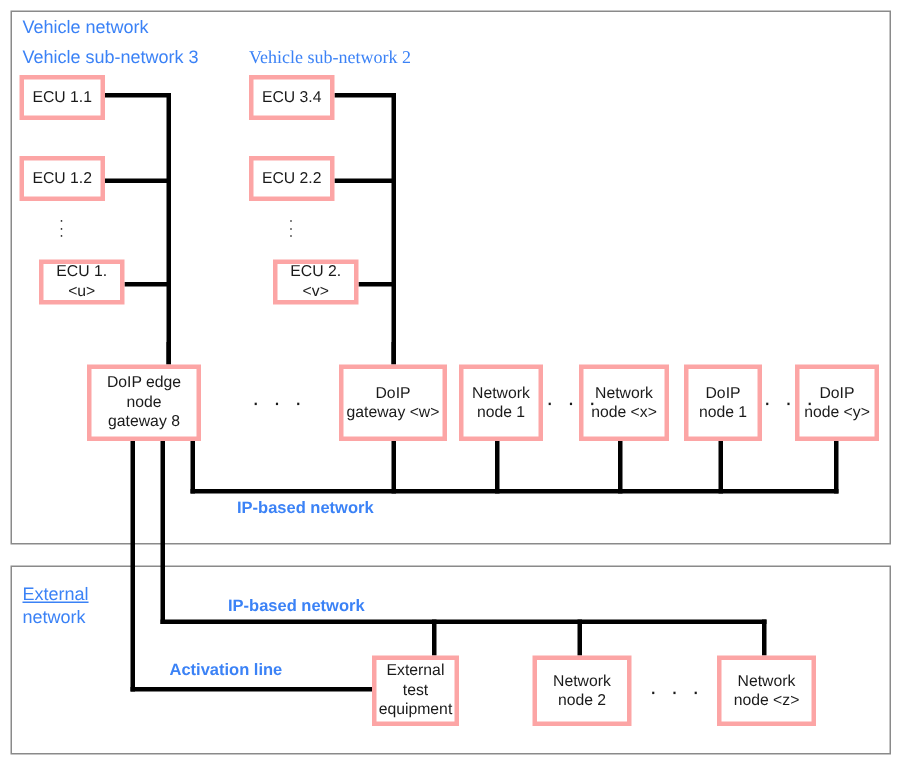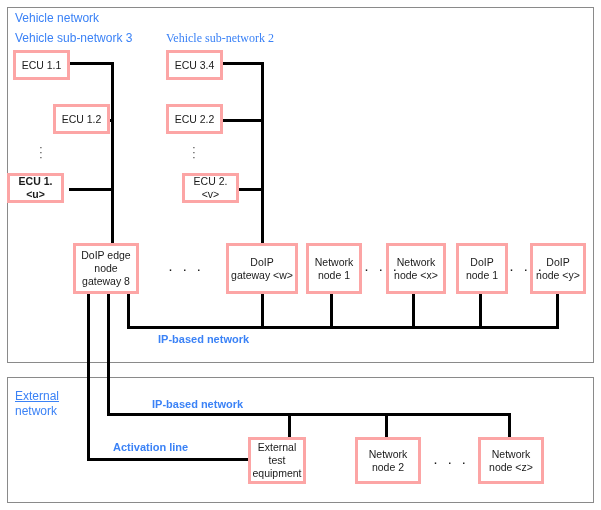--- a/index.html
+++ b/index.html
@@ -93,24 +93,24 @@
   <div class="wire wire-h" style="left:69px; top:188px; width:45px;"></div>
 
   <div class="wire wire-v" style="left:261px; top:62px; height:183px;"></div>
   <div class="wire wire-h" style="left:222px; top:62px; width:42px;"></div>
   <div class="wire wire-h" style="left:222px; top:119px; width:42px;"></div>
   <div class="wire wire-h" style="left:222px; top:188px; width:42px;"></div>
 
   <div class="node" style="left:13px; top:50px; width:57px; height:30px;">
     <span>ECU 1.1</span>
   </div>
-  <div class="node" style="left:13px; top:104px; width:57px; height:30px;margin-left:40px;">
+  <div class="node" style="left:13px; top:104px; width:57px; height:30px;">
     <span>ECU 1.2</span>
   </div>
-  <div class="node" style="left:7px; top:173px; width:57px; height:30px;font-weight:bold;">
+  <div class="node" style="left:26px; top:173px; width:57px; height:30px;">
     <span>ECU 1.&lt;u&gt;</span>
   </div>
   <div class="vdots" style="left:33px; top:145px; width:16px;">
     <span>·</span>
       <span>·</span>
       <span>·</span>
   </div>
 
   <div class="node" style="left:166px; top:50px; width:57px; height:30px;">
     <span>ECU 3.4</span>
@@ -120,21 +120,21 @@
   </div>
   <div class="node" style="left:166px; top:173px; width:57px; height:30px;margin-left:16px;">
     <span>ECU 2.&lt;v&gt;</span>
   </div>
   <div class="vdots" style="left:186px; top:145px; width:16px;">
     <span>·</span>
       <span>·</span>
       <span>·</span>
   </div>
 
-  <div class="node" style="left:73px; top:243px; width:66px; height:51px;">
+  <div class="node" style="left:58px; top:243px; width:76px; height:51px;">
     <div>
       <span>DoIP edge</span><br>
       <span>node</span><br>
       <span>gateway  8</span>
     </div>
   </div>
   <div class="node" style="left:226px; top:243px; width:72px; height:51px;">
     <div>
       <span>DoIP</span><br>
       <span>gateway &lt;w&gt;</span>

